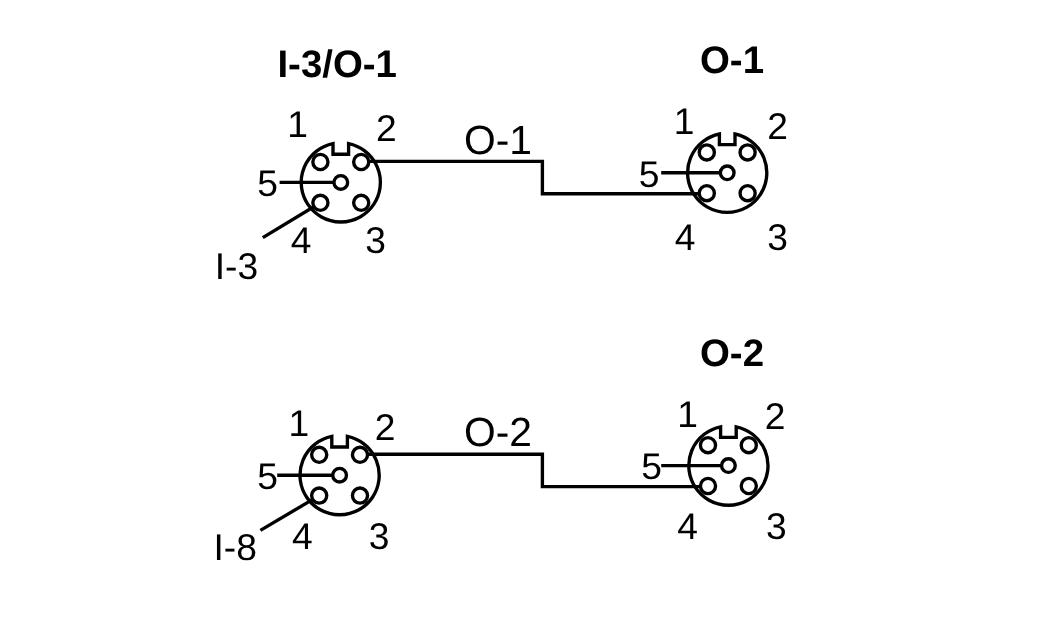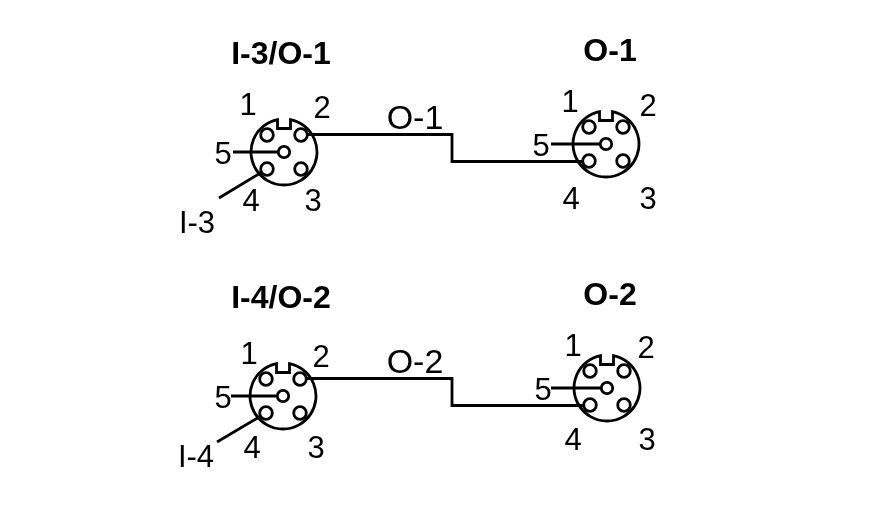--- a/index.html
+++ b/index.html
@@ -85,28 +85,27 @@
       <circle cx="590" cy="371" r="6.3"></circle>
       <circle cx="624" cy="371" r="6.3"></circle>
       <circle cx="624" cy="405" r="6.3"></circle>
       <circle cx="590" cy="405" r="6.3"></circle>
       <circle cx="607" cy="388" r="5.7"></circle>
     </g>
   </svg>
 
   <span class="title" style="left:281px; top:53px;">I-3/O-1</span>
   <span class="title" style="left:610px; top:50px;">O-1</span>
-  <span class="title" style="left:281px; top:297px;">I-4/O-2</span>
   <span class="title" style="left:610px; top:294px;">O-2</span>
 
   <span class="lbl-big" style="left:415px; top:117px;">O-1</span>
   <span class="lbl-big" style="left:415px; top:361px;">O-2</span>
 
   <span class="lbl" style="left:197px; top:222px;">I-3</span>
-  <span class="lbl" style="left:196px; top:456px;">I-4</span>
+  <span class="lbl" style="left:196px; top:456px;">I-8</span>
 
   <span class="lbl" style="left:248px; top:104px;">1</span>
   <span class="lbl" style="left:322px; top:107px;">2</span>
   <span class="lbl" style="left:313px; top:200px;">3</span>
   <span class="lbl" style="left:251px; top:200px;">4</span>
   <span class="lbl" style="left:223px; top:153px;">5</span>
 
   <span class="lbl" style="left:570px; top:101px;">1</span>
   <span class="lbl" style="left:648px; top:105px;">2</span>
   <span class="lbl" style="left:648px; top:198px;">3</span>

